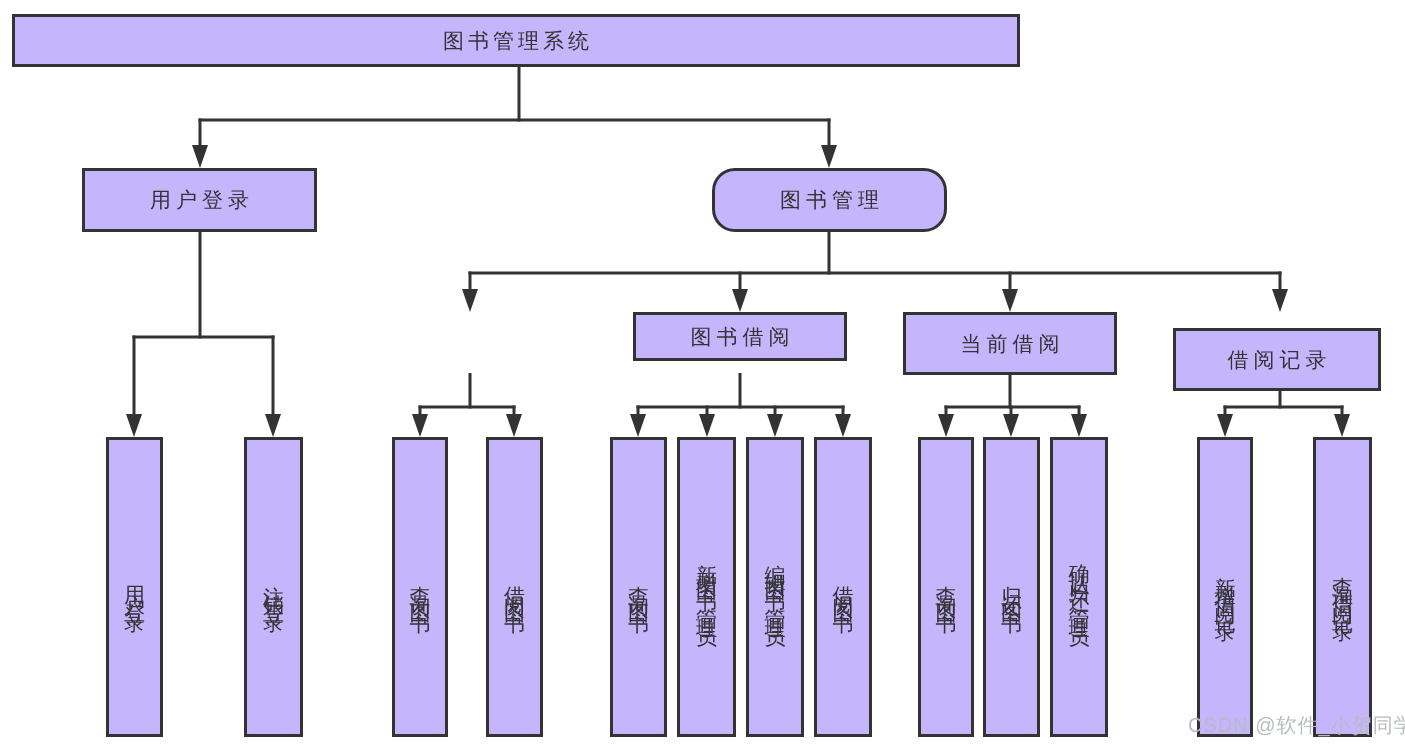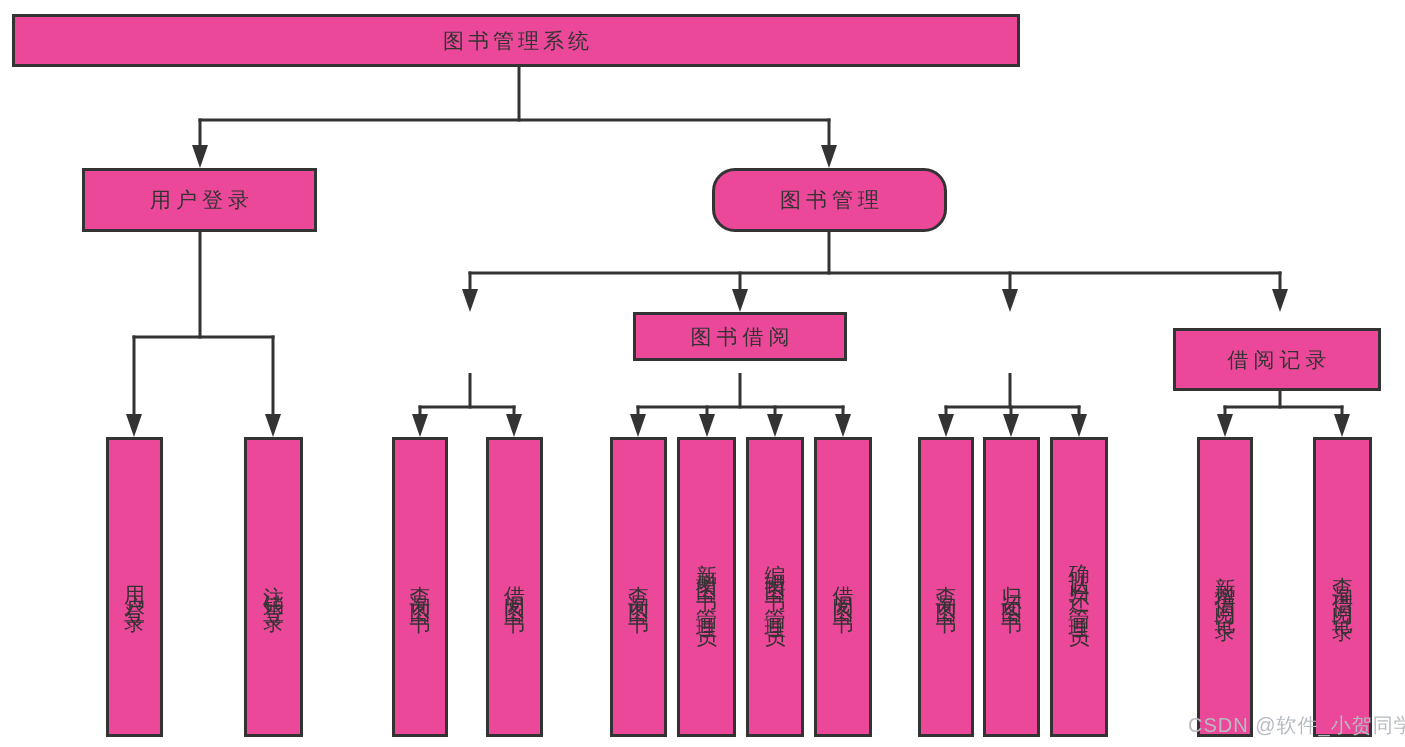--- a/index.html
+++ b/index.html
@@ -14,21 +14,21 @@
   #connectors {
     position: absolute;
     left: 0; top: 0;
     z-index: 1;
   }
   #connectors line { stroke: #333333; stroke-width: 3; }
   #connectors polygon { fill: #333333; stroke: none; }
   .box {
     position: absolute;
     box-sizing: border-box;
-    background: #ec4899;
+    background: #c4b5fd;
     border: 3px solid #333333;
     color: #333333;
     display: flex;
     align-items: center;
     justify-content: center;
     z-index: 2;
     font-size: 21px;
     letter-spacing: 5px;
     white-space: nowrap;
   }
@@ -115,20 +115,21 @@
     <line x1="1342" y1="405.5" x2="1342" y2="416"></line>
     <polygon points="1334,414 1350,414 1342,437"></polygon>
   </svg>
 
   <div class="box hnode" style="left:12px; top:14px; width:1008px; height:53px; letter-spacing:4px; text-indent:4px;">图书管理系统</div>
 
   <div class="box hnode" style="left:82px; top:168px; width:235px; height:64px;">用户登录</div>
   <div class="box hnode" style="left:712px; top:168px; width:235px; height:64px;border-radius:23px;">图书管理</div>
 
   <div class="box hnode" style="left:633px; top:312px; width:214px; height:49px;">图书借阅</div>
+  <div class="box hnode" style="left:903px; top:312px; width:214px; height:63px;">当前借阅</div>
   <div class="box hnode" style="left:1173px; top:328px; width:208px; height:63px;text-align:center;">借阅记录</div>
 
   <div class="box vbox" style="left:106px; top:437px; width:57px; height:300px;">用户登录</div>
   <div class="box vbox" style="left:244px; top:437px; width:59px; height:300px;">注销登录</div>
 
   <div class="box vbox" style="left:392px; top:437px; width:56px; height:300px;">查询图书</div>
   <div class="box vbox" style="left:486px; top:437px; width:57px; height:300px;">借阅图书</div>
 
   <div class="box vbox" style="left:610px; top:437px; width:57px; height:300px;">查询图书</div>
   <div class="box vbox" style="left:677px; top:437px; width:59px; height:300px;">新增图书（管理员）</div>

